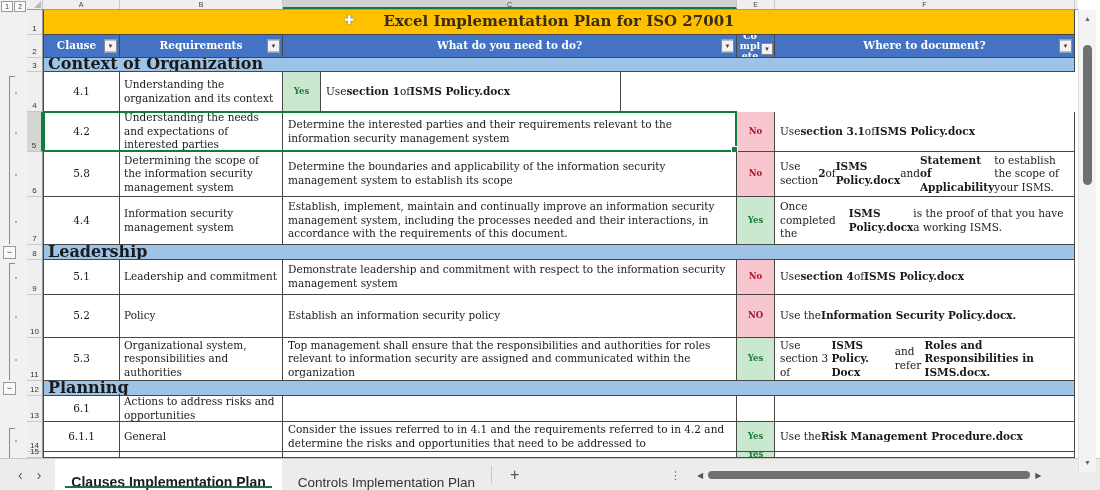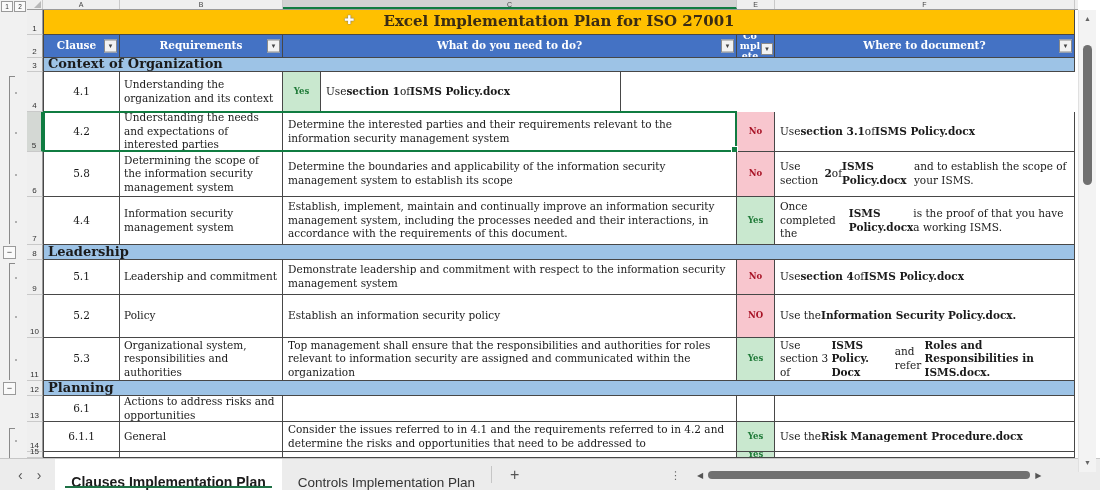--- a/index.html
+++ b/index.html
@@ -47,21 +47,21 @@
                 text-shadow:0 0 2px #777,0 0 1px #777;}
 
   .hdr .cell{background:var(--c-header-blue,#4472C4);color:#fff;font-weight:bold;justify-content:center;
              text-align:center;position:relative;font-size:10.5px;}
   .filter-btn{position:absolute;right:2px;top:50%;transform:translateY(-50%);width:13px;height:13px;background:#f2f2f2;
               border:1px solid #8a8a8a;box-sizing:border-box;color:#444;font-size:6px;line-height:11px;text-align:center;
               font-family:"Liberation Sans",sans-serif;}
   .filter-btn.mini{right:1px;top:auto;bottom:2px;transform:none;width:12px;height:12px;}
   .ce-h{overflow-wrap:anywhere;padding:0 13px 0 2px;line-height:1.05;font-size:9.5px;}
 
-  .section-cell{width:1032px;background:var(--c-section-blue,#9DC3E6);font-weight:bold;font-size:13px;
+  .section-cell{width:1032px;background:var(--c-section-blue,#9DC3E6);font-weight:bold;font-size:16px;
                 padding:0 4px;border-left:1px solid #474747;justify-content:flex-start;}
 
   .sel-box{position:absolute;left:0;top:-1px;width:694px;height:calc(100% + 1px);border:2px solid var(--c-selection,#107C41);
            box-sizing:border-box;pointer-events:none;}
   .sel-box::after{content:"";position:absolute;right:-3px;bottom:-3px;width:5px;height:5px;background:var(--c-selection,#107C41);
                   border:1px solid #fff;}
 
   
   .vscroll{position:absolute;left:1078px;top:10px;width:17px;height:462px;background:#f3f3f3;border-left:1px solid #e0e0e0;z-index:5;}
   .vs-arrow{position:absolute;left:0;width:17px;height:14px;color:#666;font-size:7px;text-align:center;line-height:14px;}
@@ -184,21 +184,21 @@
             <div class="sel-box"></div>
           </div>
         </div>
         <div class="r" style="height: 45px;">
           <div class="rn">6</div>
           <div class="cells">
             <div class="cell ca">5.8</div>
             <div class="cell cb">Determining the scope of the information security management system</div>
             <div class="cell cc">Determine the boundaries and applicability of the information security management system to establish its scope</div>
             <div class="cell ce bad">No</div>
-            <div class="cell cf">Use section <b>2</b> of <b>ISMS Policy.docx</b> and  to establish the scope of your ISMS.</div>
+            <div class="cell cf">Use section <b>2</b> of <b>ISMS Policy.docx</b> and <b>Statement of Applicability</b> to establish the scope of your ISMS.</div>
           </div>
         </div>
         <div class="r" style="height: 48px;">
           <div class="rn">7</div>
           <div class="cells">
             <div class="cell ca">4.4</div>
             <div class="cell cb">Information security management system</div>
             <div class="cell cc">Establish, implement, maintain and continually improve an information security management system, including the processes needed and their interactions, in accordance with the requirements of this document.</div>
             <div class="cell ce good">Yes</div>
             <div class="cell cf">Once completed the <b>ISMS Policy.docx</b> is the proof of that you have a working ISMS.</div>

